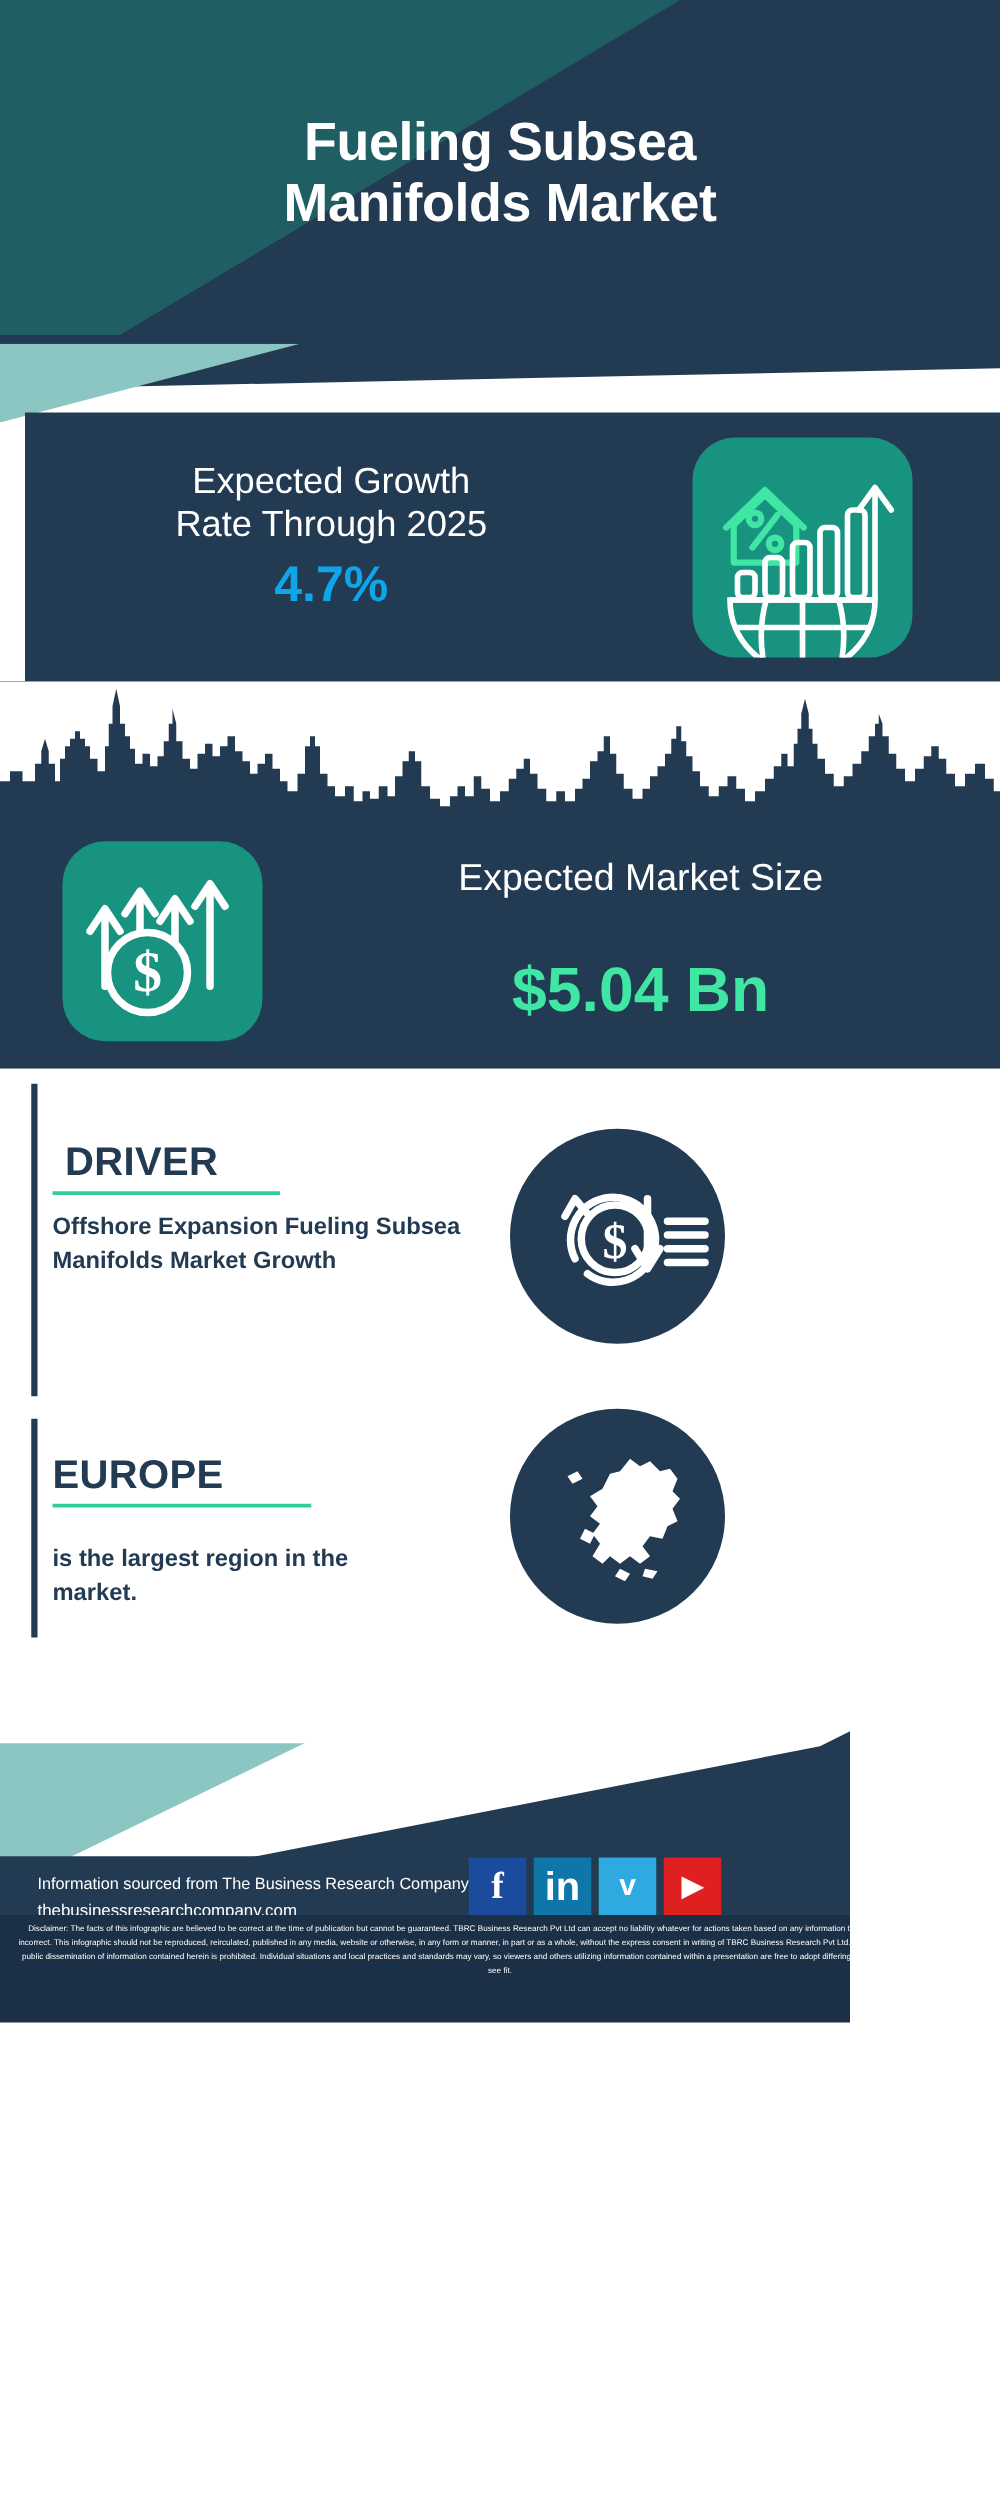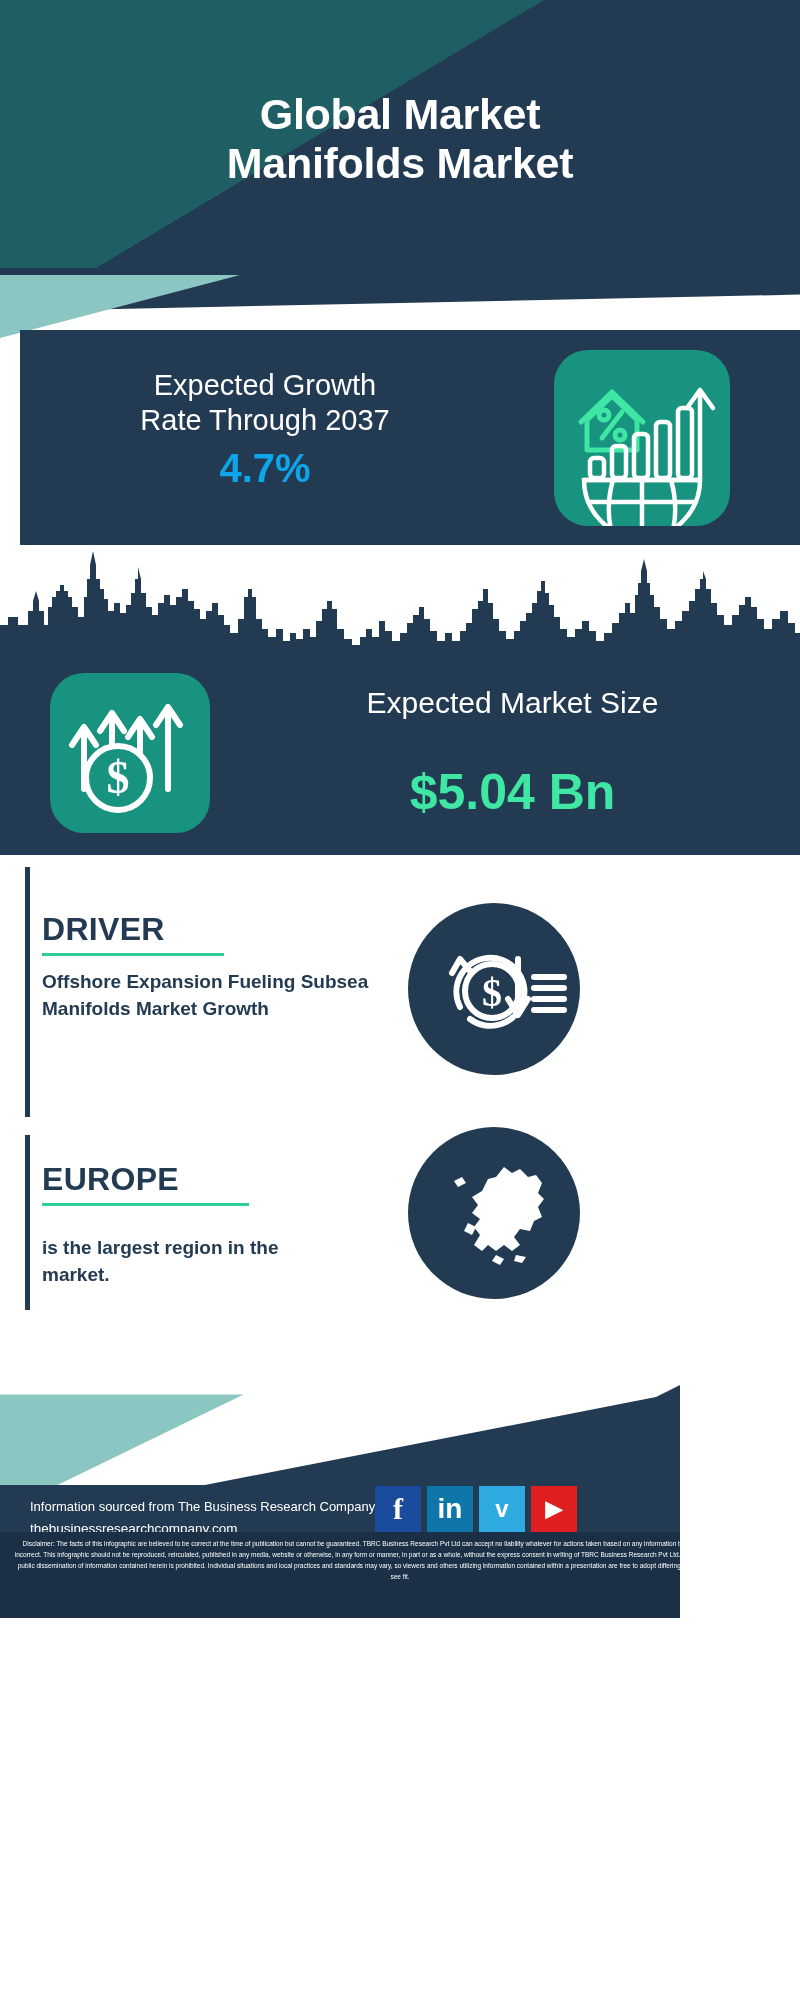--- a/index.html
+++ b/index.html
@@ -145,51 +145,51 @@
     color:#ffffff; font-size:13.5px; line-height:1.6;
   }
   .socials {
     position:absolute; left:375px; top:161px; display:flex; gap:6px;
   }
   .soc {
     width:46px; height:46px; display:flex; align-items:center;
     justify-content:center; color:#fff; font-weight:bold;
   }
   .soc.fb { background:#1b4b9c; font-size:30px; font-family:"Liberation Serif", serif; }
-  .soc.li { background:#0e76a8; font-size:28px; }
+  .soc.li { background:#0e76a8; font-size:32px; }
   .soc.tw { background:#2eaae0; font-size:24px; }
   .soc.yt { background:#e02020; font-size:22px; }
   .disc {
     position:absolute; left:0; top:207px; width:800px; height:86px;
     background:#1b3046; color:#ffffff; font-size:6.5px; line-height:1.7;
     text-align:center; padding:6px 14px 0 14px;
   }
 </style>
 </head>
 <body>
 
 <div class="page">
 
   <div class="header">
     <div class="wedge"></div>
   </div>
   <div class="header-title">
-    <div>Global Market</div>
+    <div>Fueling Subsea</div>
     <div>Manifolds Market</div>
   </div>
 
   <div class="slant-band">
     <div class="dark"></div>
     <div class="teal"></div>
   </div>
 
   <div class="growth">
     <div class="growth-label">
       <div>Expected Growth</div>
-      <div>Rate Through 2037</div>
+      <div>Rate Through 2025</div>
     </div>
     <div class="growth-value">4.7%</div>
 
     <div class="growth-icon">
       <svg viewBox="0 0 176 176">
 
         <g fill="none" stroke="#3fe6a4" stroke-width="5" stroke-linejoin="round" stroke-linecap="round">
           <path d="M33 70 L58 46 L83 70 L83 100 L33 100 Z"></path>
           <path d="M27 72 L58 42 L89 72"></path>
           <line x1="48" y1="88" x2="68" y2="62"></line>
@@ -249,21 +249,21 @@
 
     <div class="ms-label">
       <div>Expected Market Size</div>
     </div>
     <div class="ms-value">$5.04 Bn</div>
   </div>
 
   <div class="midsec">
 
     <div class="vrule" style="left:25px; top:12px; height:250px;"></div>
-    <div class="block-title" style="left:42px; top:58px;">DRIVER</div>
+    <div class="block-title" style="left:52px; top:58px;">DRIVER</div>
     <div class="underline" style="left:42px; top:98px; width:182px;"></div>
     <div class="block-body" style="left:42px; top:114px; width:330px;">Offshore Expansion Fueling Subsea Manifolds Market Growth</div>
     <div class="circ" style="left:408px; top:48px; width:172px; height:172px;">
       <svg viewBox="0 0 172 172">
         <g fill="none" stroke="#ffffff" stroke-width="6" stroke-linecap="round" stroke-linejoin="round">
           <path d="M52 104 A34 34 0 1 1 62 116"></path>
           <path d="M44 70 L52 56 L62 68"></path>
           <path d="M110 56 L110 108"></path>
           <path d="M100 96 L110 112 L120 96"></path>
           <line x1="126" y1="74" x2="156" y2="74"></line>

